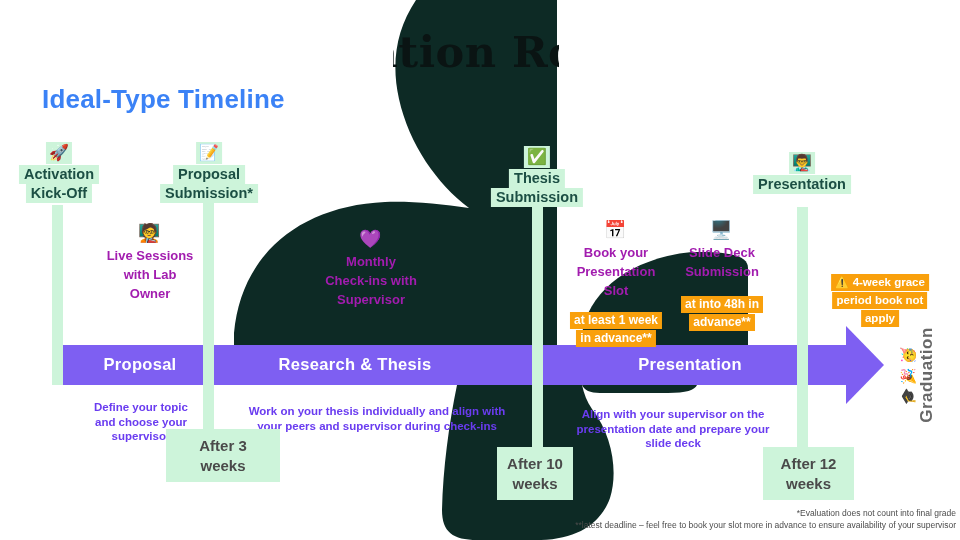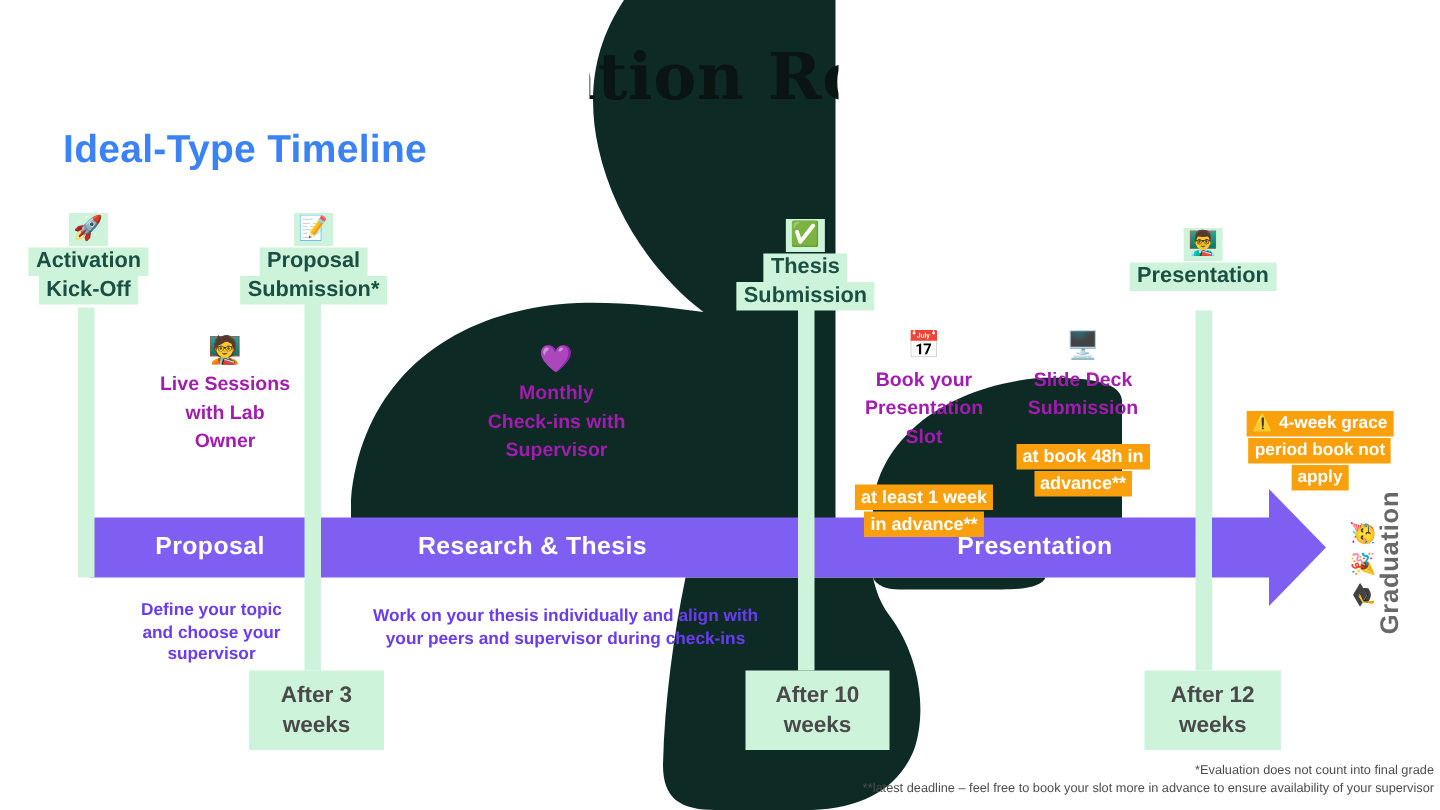--- a/index.html
+++ b/index.html
@@ -21,21 +21,21 @@
   .m-icon{background:#cdf4da;padding:1px 3px;font-size:16px;line-height:20px;margin-bottom:1px;}
   .m-line{background:#cdf4da;color:#1c4f44;font-size:14.5px;font-weight:700;line-height:17px;
           padding:1px 5px;white-space:nowrap;}
 
   .bar{position:absolute;width:11px;background:#cdf4da;z-index:2;}
 
   .activity{position:absolute;transform:translateX(-50%);display:flex;flex-direction:column;
             align-items:center;z-index:3;text-align:center;}
   .a-icon{font-size:18px;line-height:22px;margin-bottom:2px;}
   .a-text{font-size:13px;font-weight:700;color:#a21caf;line-height:19px;white-space:pre-line;}
-  .hl{display:flex;flex-direction:column;align-items:center;margin-top:22px;}
+  .hl{display:flex;flex-direction:column;align-items:center;margin-top:11px;}
   .hl-line{background:#f9a00c;color:#ffffff;font-size:12px;font-weight:700;line-height:15px;
            padding:1px 4px;margin-top:1px;white-space:nowrap;}
 
   .grace{position:absolute;left:880px;top:251px;transform:translateX(-50%);display:flex;
          flex-direction:column;align-items:center;z-index:3;margin-top:22px;}
   .grace .hl-line{font-size:11.5px;}
 
   .arrow-body{position:absolute;left:60px;top:345px;width:786px;height:40px;background:#7e5ff2;z-index:1;}
   .arrow-head{position:absolute;left:846px;top:326px;width:0;height:0;border-top:39px solid transparent;
               border-bottom:39px solid transparent;border-left:38px solid #7e5ff2;z-index:1;}
@@ -120,21 +120,21 @@
     <div class="hl">
       <span class="hl-line">at least 1 week</span>
       <span class="hl-line">in advance**</span>
     </div>
   </div>
   <div class="activity" style="left:722px;top:219px;">
     <div class="a-icon">🖥️</div>
     <div class="a-text">Slide Deck
 Submission</div>
     <div class="hl" style="margin-top:14px;">
-      <span class="hl-line">at book 48h in</span>
+      <span class="hl-line">at into 48h in</span>
       <span class="hl-line">advance**</span>
     </div>
   </div>
 
   <div class="grace">
     <span class="hl-line"><span>⚠️</span> <span>4-week grace</span></span>
     <span class="hl-line">period book not</span>
     <span class="hl-line">apply</span>
   </div>
 
@@ -142,24 +142,27 @@
   <div class="arrow-head"></div>
   <div class="phase-label" style="left:140px;">Proposal</div>
   <div class="phase-label" style="left:355px;">Research &amp; Thesis</div>
   <div class="phase-label" style="left:690px;">Presentation</div>
 
   <div class="desc" style="left:377px;top:404px;">Work on your thesis individually and align with
 your peers and supervisor during check-ins</div>
   <div class="desc" style="left:141px;top:400px;">Define your topic
 and choose your
 supervisor</div>
+  <div class="desc" style="left:673px;top:407px;">Align with your supervisor on the
+presentation date and prepare your
+slide deck</div>
 
-  <div class="after" style="left:166px;top:447px;width:90px;height:53px;">After 3
+  <div class="after" style="left:166px;top:429px;width:114px;height:53px;">After 3
 weeks</div>
-  <div class="after" style="left:497px;top:447px;width:96px;height:53px;">After 10
+  <div class="after" style="left:497px;top:447px;width:76px;height:53px;">After 10
 weeks</div>
   <div class="after" style="left:763px;top:447px;width:91px;height:53px;">After 12
 weeks</div>
 
   <div class="graduation">
     <div class="grad-emojis">🎓🎉🥳</div>
     <div class="grad-label">Graduation</div>
   </div>
 
   <div class="footnotes">

